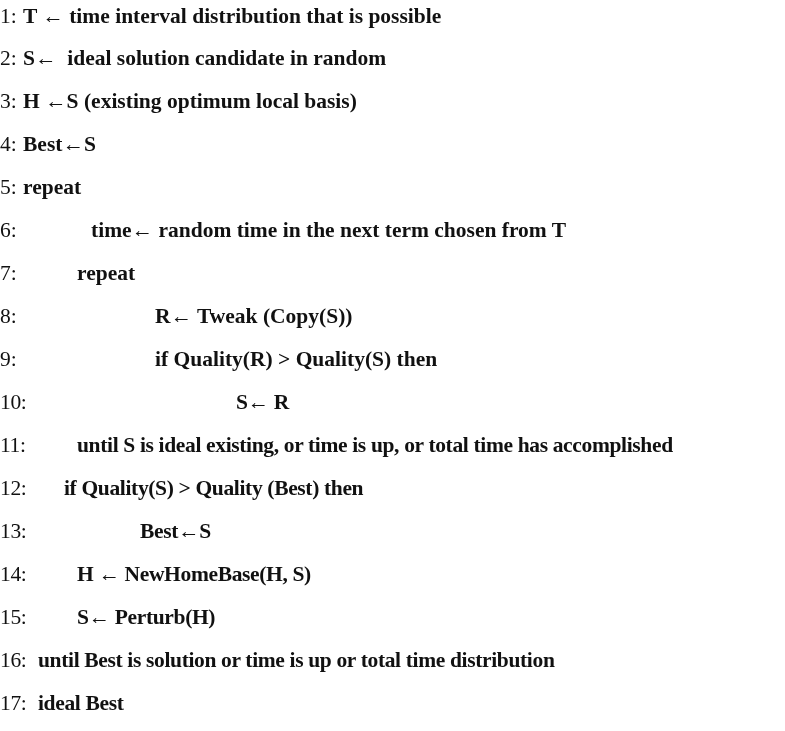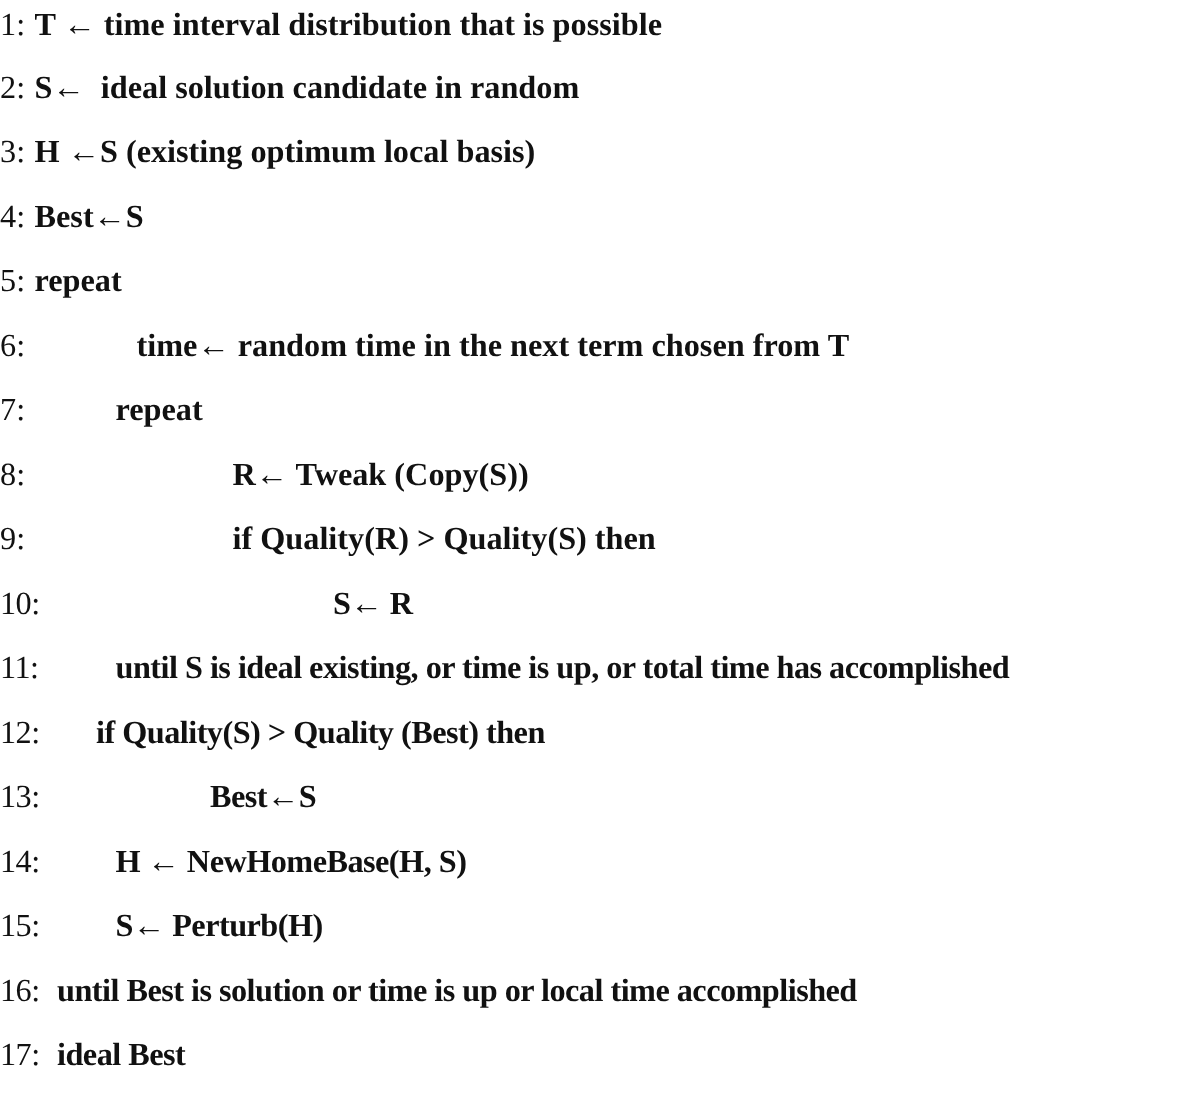--- a/index.html
+++ b/index.html
@@ -89,21 +89,21 @@
     <span class="code" style="left:155px">R← Tweak (Copy(S))</span>
   </div>
 
   <div class="line" style="top:344px">
     <span class="num">9:</span>
     <span class="code" style="left:155px">if Quality(R) &gt; Quality(S) then</span>
   </div>
 
   <div class="line" style="top:387px">
     <span class="num cond">10:</span>
-    <span class="code cond" style="left:222px">S← R</span>
+    <span class="code cond" style="left:236px">S← R</span>
   </div>
 
   <div class="line" style="top:430px">
     <span class="num cond">11:</span>
     <span class="code cond" style="left:77px">until S is ideal existing, or time is up, or total time has accomplished</span>
   </div>
 
   <div class="line" style="top:473px">
     <span class="num cond">12:</span>
     <span class="code cond" style="left:64px">if Quality(S) &gt; Quality (Best) then</span>
@@ -119,21 +119,21 @@
     <span class="code cond" style="left:77px">H ← NewHomeBase(H, S)</span>
   </div>
 
   <div class="line" style="top:602px">
     <span class="num cond">15:</span>
     <span class="code cond" style="left:77px">S← Perturb(H)</span>
   </div>
 
   <div class="line" style="top:645px">
     <span class="num cond">16:</span>
-    <span class="code cond" style="left:38px">until Best is solution or time is up or local time accomplished</span>
+    <span class="code cond" style="left:38px">until Best is solution or time is up or total time distribution</span>
   </div>
 
   <div class="line" style="top:688px">
     <span class="num cond">17:</span>
     <span class="code cond" style="left:38px">ideal Best</span>
   </div>
 
 </div>
 
 </body></html>

